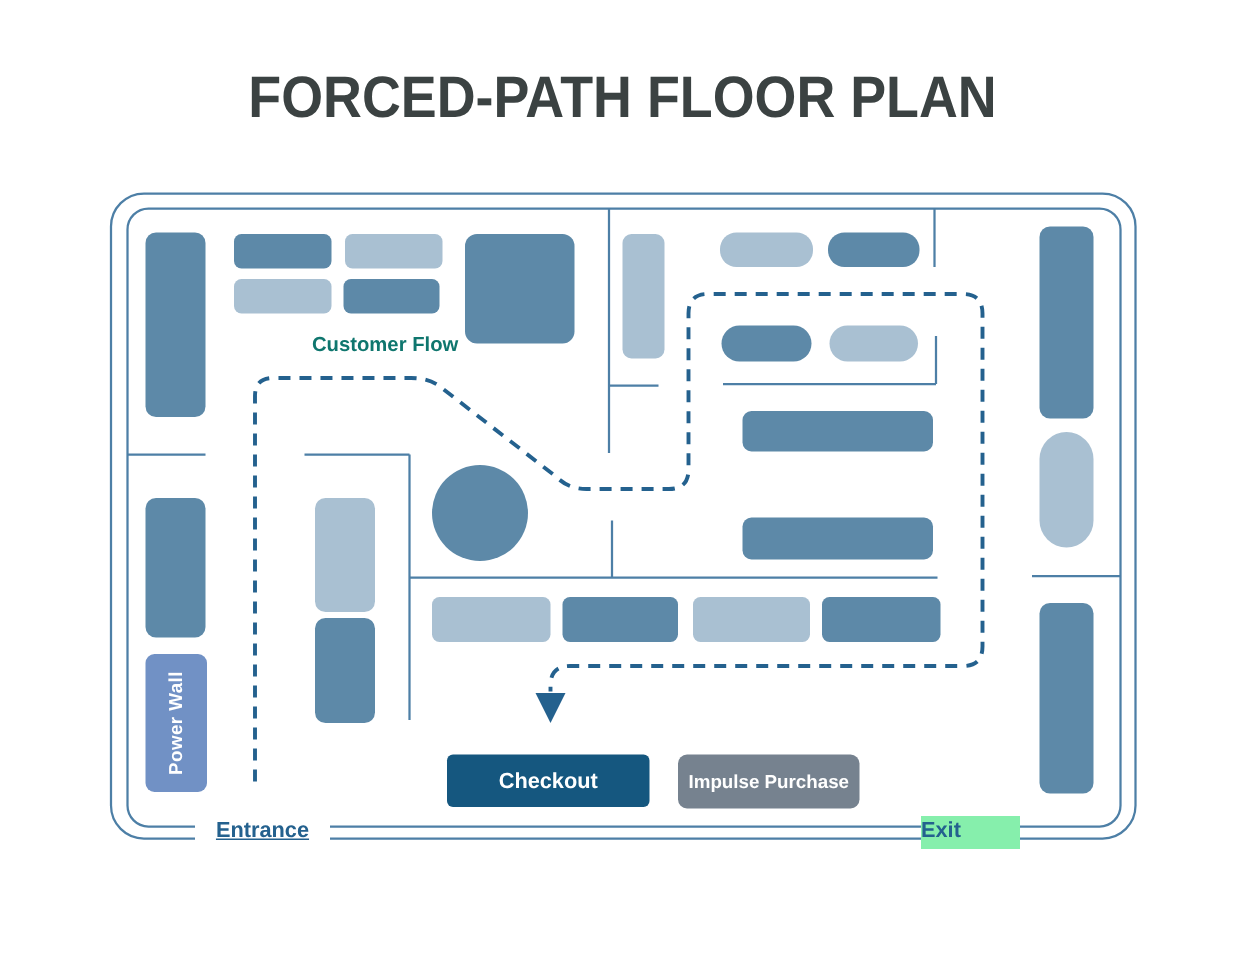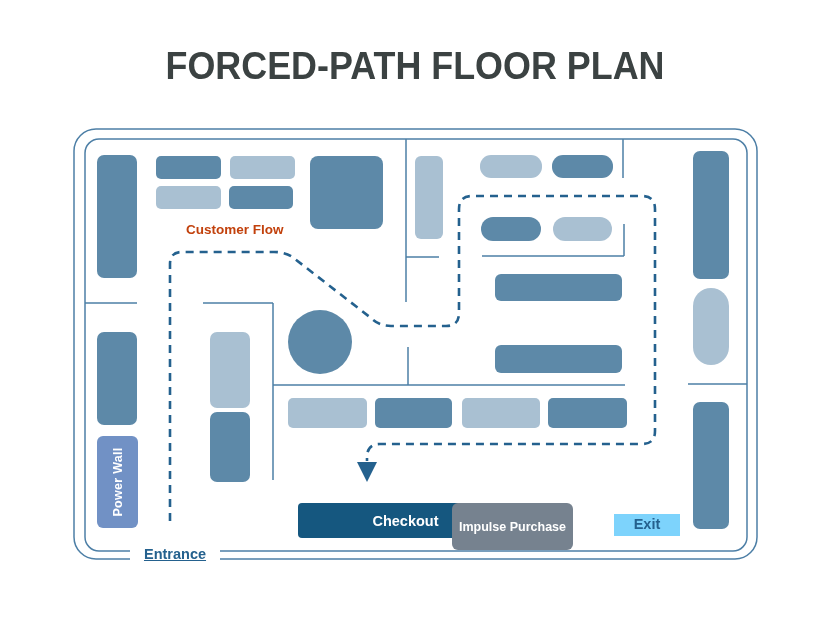--- a/index.html
+++ b/index.html
@@ -6,30 +6,30 @@
   .page{position:relative;width:830px;height:641px;background:#ffffff;overflow:hidden;
         font-family:"Liberation Sans", sans-serif;}
   .title{position:absolute;left:0;top:44px;width:830px;text-align:center;
          font-size:39px;font-weight:bold;letter-spacing:0px;color:#3b4242;
          transform:scaleX(0.92);transform-origin:center;white-space:nowrap;}
   .plan-svg{position:absolute;left:0;top:0;width:830px;height:641px;}
   .overlay-label{position:absolute;color:#24618e;font-weight:bold;}
   .customer-flow{left:186px;top:222px;font-size:13.5px;}
   .entrance{left:130px;top:544px;width:90px;text-align:center;font-size:14.5px;
             background:#ffffff;padding:2px 0 4px 0;}
-  .exit{left:614px;top:514px;width:66px;text-align:center;font-size:14.5px;
-        background:#7dd3fc;padding:2px 0 4px 0;}
+  .exit{left:614px;top:544px;width:66px;font-size:14.5px;
+        background:#86efac;padding:2px 0 4px 0;}
   .power-wall{position:absolute;left:97px;top:436px;width:41px;height:92px;
               border-radius:6px;display:flex;align-items:center;justify-content:center;}
   .power-wall span{transform:rotate(-90deg);white-space:nowrap;color:#ffffff;
                    font-weight:bold;font-size:12.5px;letter-spacing:0.3px;}
   .checkout-btn{position:absolute;left:298px;top:503px;width:135px;height:35px;
                 border-radius:4px;display:flex;align-items:center;justify-content:center;
                 color:#ffffff;font-weight:bold;font-size:14.5px;}
-  .impulse-btn{position:absolute;left:452px;top:503px;width:121px;height:47px;
+  .impulse-btn{position:absolute;left:452px;top:503px;width:121px;height:36px;
                border-radius:6px;display:flex;align-items:center;justify-content:center;
                color:#ffffff;font-weight:bold;font-size:12.5px;}
 </style>
 </head>
 <body>
 
 <div class="page">
 
   <div class="title" style="color: rgb(59, 66, 66);">FORCED-PATH FLOOR PLAN</div>
 
@@ -68,27 +68,27 @@
       <rect x="462" y="398" width="78" height="30" rx="5" fill="#a9c0d2"></rect>
       <rect x="548" y="398" width="79" height="30" rx="5" fill="#5d89a8"></rect>
       <rect x="693" y="151" width="36" height="128" rx="7" fill="#5d89a8"></rect>
       <rect x="693" y="288" width="36" height="77" rx="18" fill="#a9c0d2"></rect>
       <rect x="693" y="402" width="36" height="127" rx="7" fill="#5d89a8"></rect>
       <circle cx="320" cy="342" r="32" fill="#5d89a8"></circle>
       <path d="M 170 521 L 170 264 Q 170 252 182 252 L 274 252 Q 287 252 295 259 L 371 318 Q 379 326 391 326 L 446 326 Q 459 326 459 313 L 459 209 Q 459 196 472 196 L 642 196 Q 655 196 655 209 L 655 431 Q 655 444 642 444 L 380 444 Q 367 444 367 457 L 367 461" fill="none" stroke="#24618e" stroke-width="2.6" stroke-dasharray="8 6"></path>
       <polygon points="357,462 377,462 367,482" fill="#24618e"></polygon>
     </svg>
 
-  <div class="overlay-label customer-flow" style="color: #c2410c;">Customer Flow</div>
+  <div class="overlay-label customer-flow" style="color: #0f766e; margin-left: 22px;">Customer Flow</div>
 
   <div class="power-wall" id="power-wall" style="background: rgb(113, 145, 197);">
     <span>Power Wall</span>
   </div>
 
-  <div class="checkout-btn" id="checkout-btn" style="background: rgb(21, 87, 127); padding-left: 40px;">Checkout</div>
+  <div class="checkout-btn" id="checkout-btn" style="background: rgb(21, 87, 127);">Checkout</div>
 
   <div class="impulse-btn" id="impulse-btn" style="background: rgb(118, 130, 143);">Impulse Purchase</div>
 
   <div class="overlay-label entrance" style="color: rgb(36, 97, 142); text-decoration: underline;">Entrance</div>
 
   <div class="overlay-label exit" style="color: rgb(36, 97, 142);">Exit</div>
 
 </div>
 
 </body></html>

